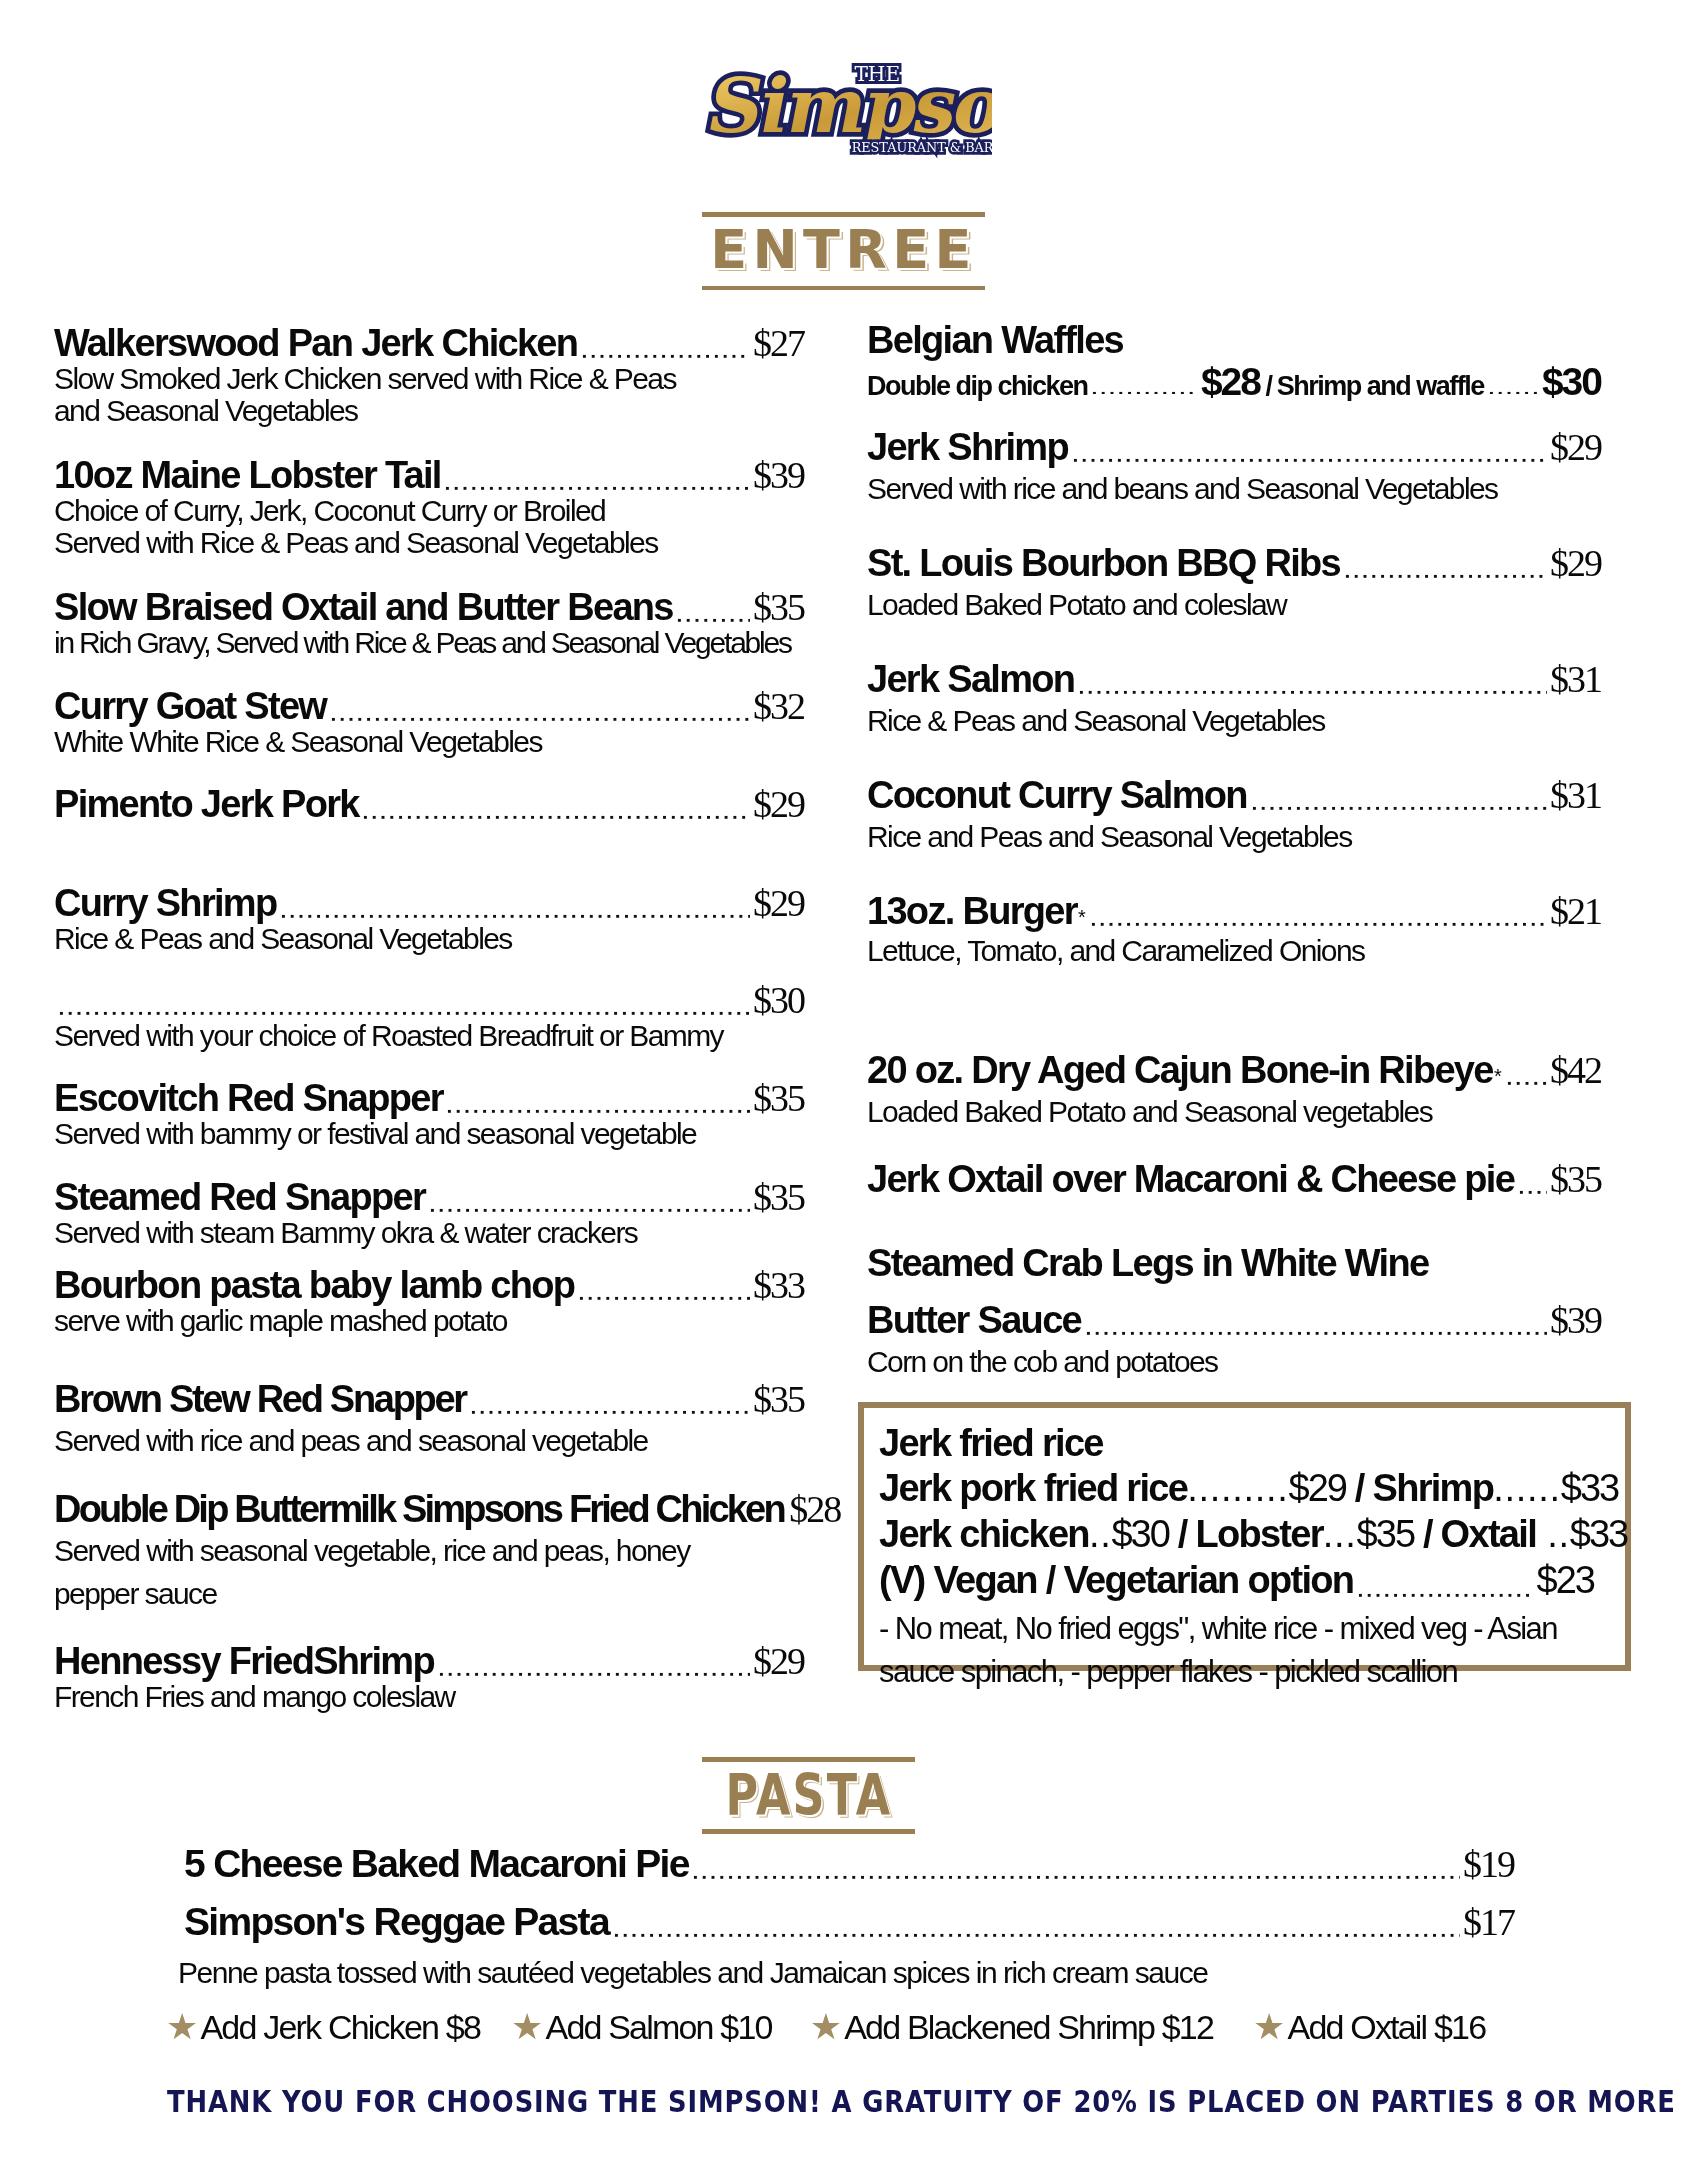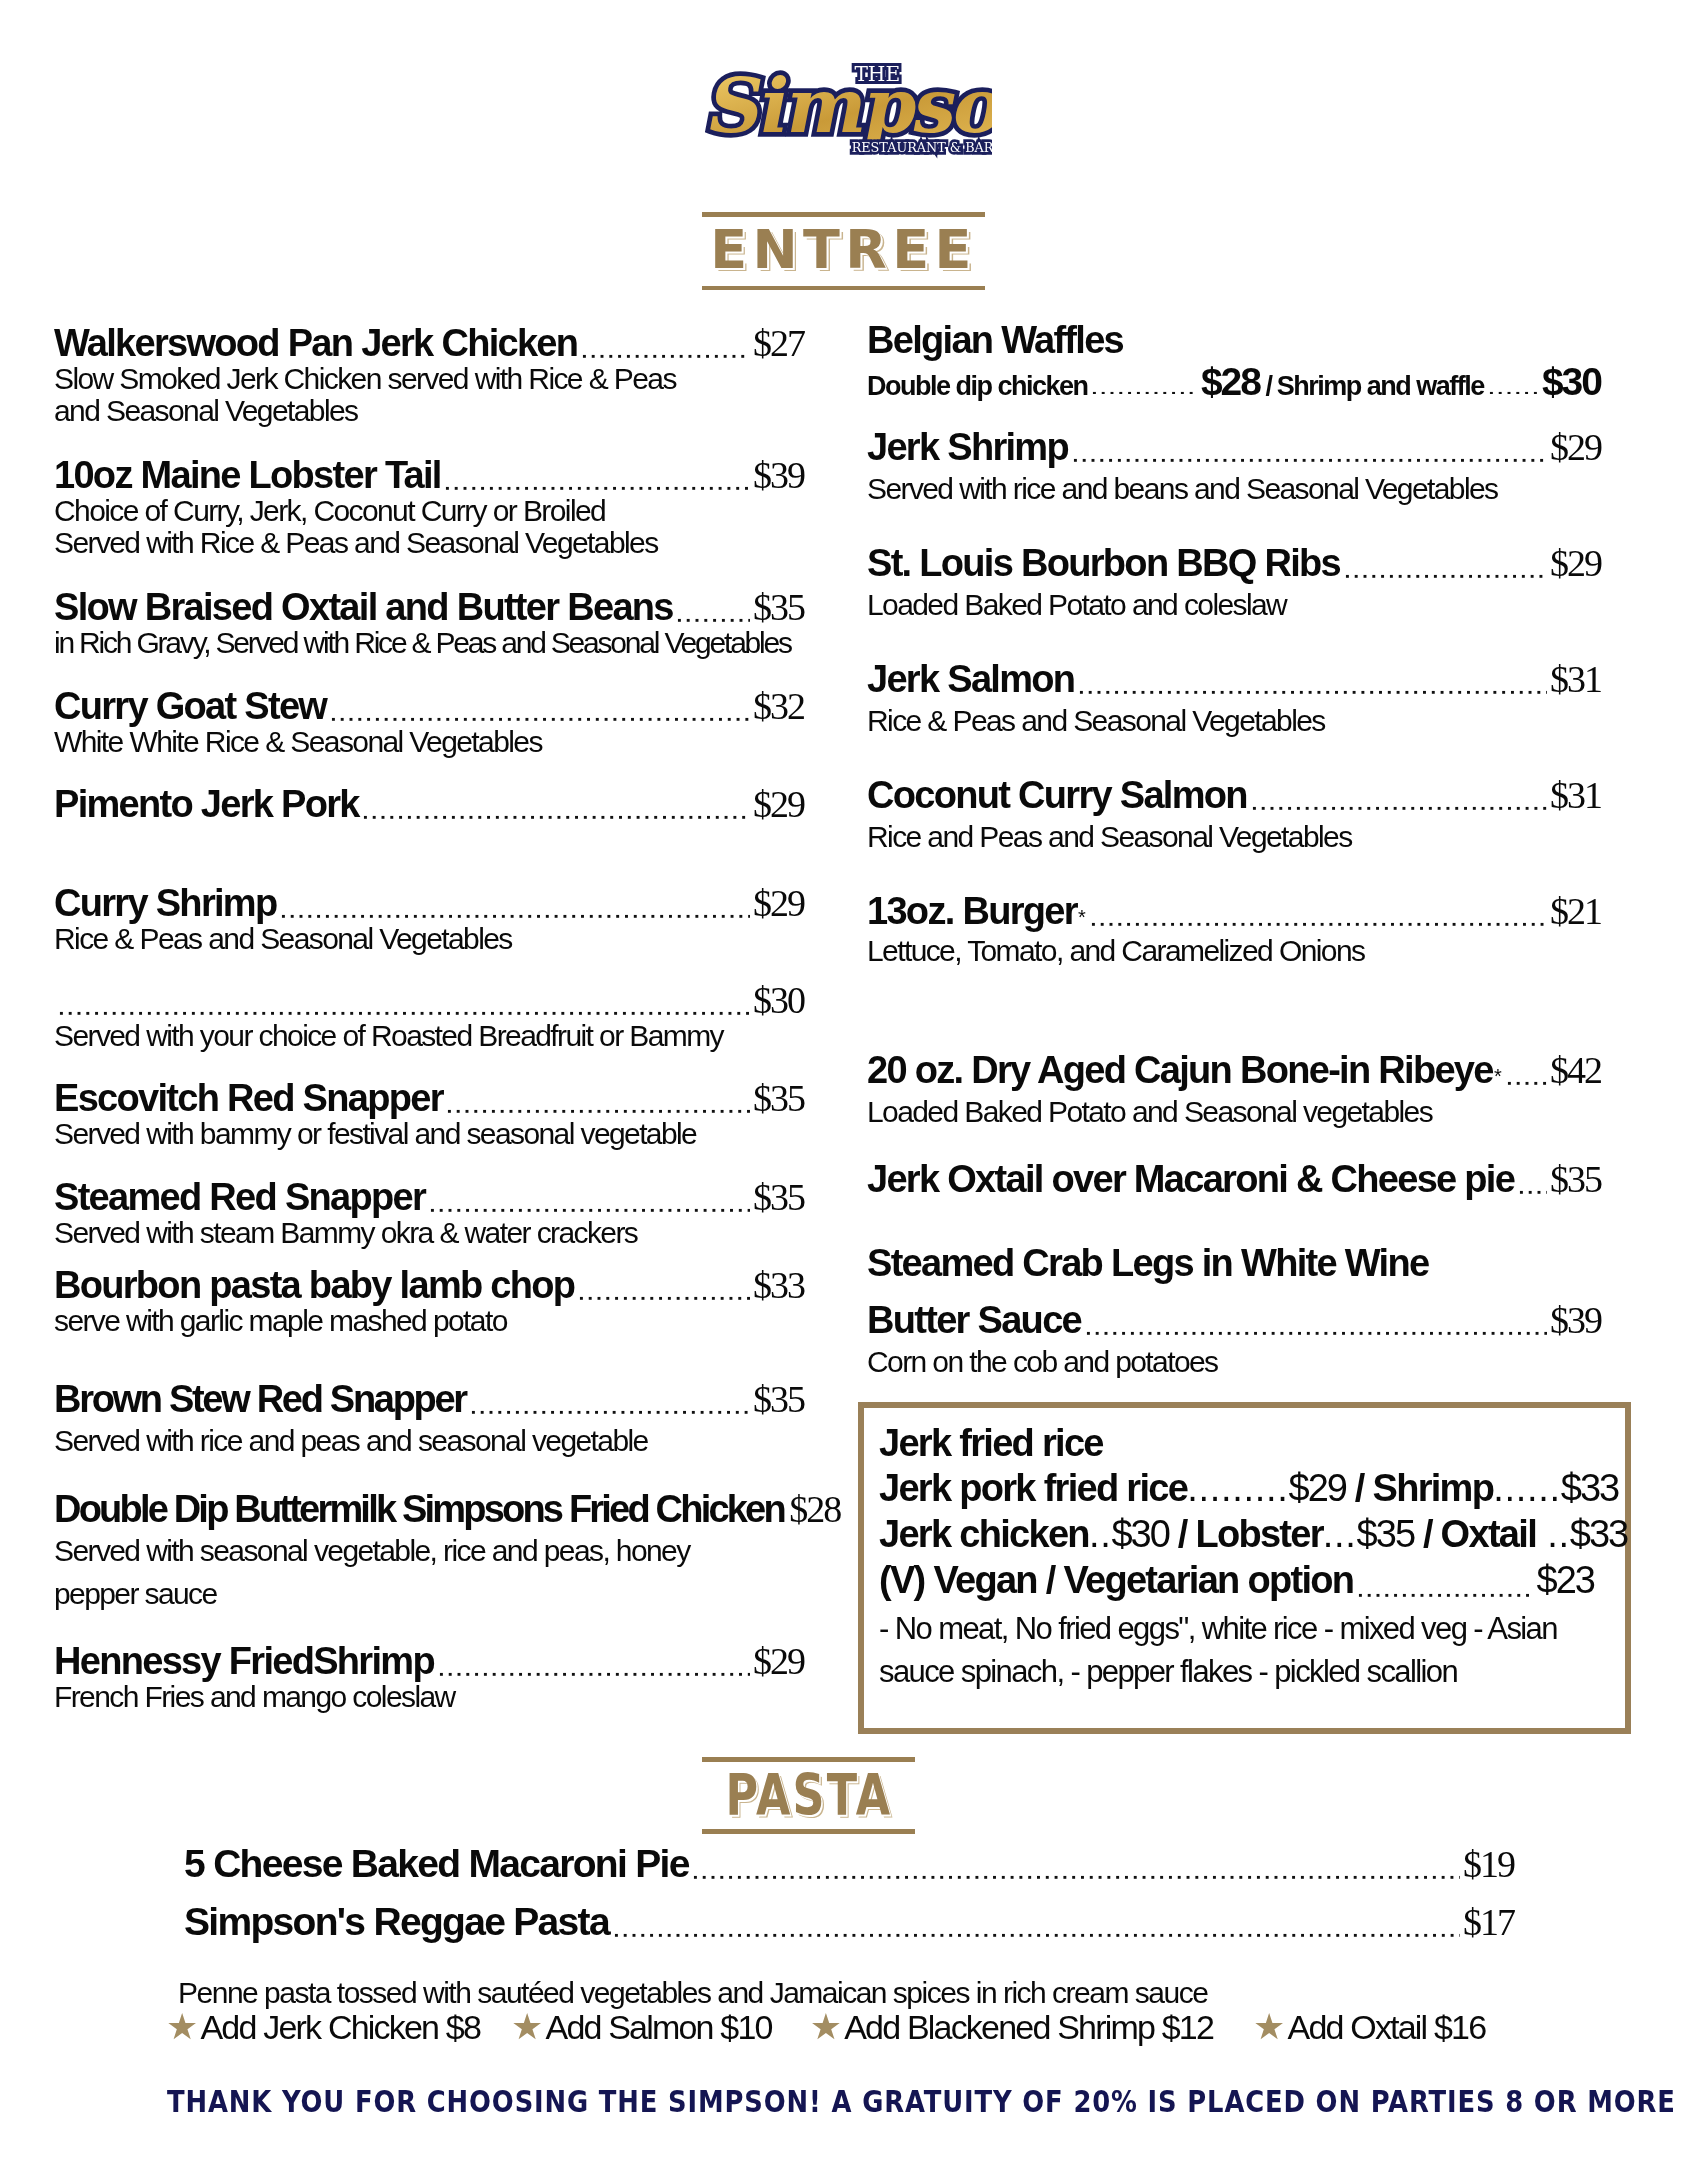--- a/index.html
+++ b/index.html
@@ -48,34 +48,34 @@
   .asterisk { font-size: 20px; font-weight: normal; vertical-align: super; margin-left: 1.3px; }
 
   
   .waffle-sub { display: flex; align-items: baseline; white-space: nowrap; height: 38px; }
   .waffle-sub .sub-label { font-size: 27px; letter-spacing: -1.5px; font-weight: bold; }
   .waffle-sub .sub-price { font-size: 39px; letter-spacing: -2px; font-weight: bold; }
   .waffle-sub .leader { height: 19px; margin-bottom: 4px; }
 
   
   .rice-box {
-    position: absolute; left: 858px; top: 1402px; width: 773px; height: 332px;
+    position: absolute; left: 858px; top: 1402px; width: 773px; height: 269px;
     border: 6px solid #9a8058; padding: 13.5px 0 0 15px;
   }
   .rice-box .head { font-weight: bold; font-size: 38px; letter-spacing: -1.7px; line-height: 43px; }
   .rice-box .line { font-weight: bold; font-size: 38px; letter-spacing: -1.7px; line-height: 46px; white-space: nowrap; display: flex; align-items: baseline; width: 715px; }
   .rice-box .line .p { font-weight: normal; letter-spacing: -2px; }
   .rice-box .dots { font-weight: normal; letter-spacing: 0.7px; }
   .rice-box .note { font-size: 31px; letter-spacing: -1.6px; line-height: 43px; margin-top: 4px; width: 729px; }
 
   
   .pasta { position: absolute; left: 184px; width: 1330px; }
   .pasta .name { font-size: 39px; }
   .pasta .price { font-size: 38px; }
-  .pasta-desc { position: absolute; left: 178px; top: 1956px; font-size: 30px; letter-spacing: -1.5px; white-space: nowrap; margin-top: 20px; }
+  .pasta-desc { position: absolute; left: 178px; top: 1956px; font-size: 30px; letter-spacing: -1.5px; white-space: nowrap; }
 
   .addons { position: absolute; left: 166px; top: 2006px; width: 1350px; display: flex; white-space: nowrap; font-size: 34px; letter-spacing: -1.8px; }
   .addons .addon { margin-right: 31px; display: flex; align-items: center; }
   .addons .addon:nth-child(2) { margin-right: 38px; }
   .addons .addon:nth-child(3) { margin-right: 40px; }
   .addons .star { font-size: 36px; margin-right: 4px; }
 
   .footer {
     position: absolute; left: 167px; top: 2084px; width: 1323px; text-align: left;
     color: #141552; font-weight: bold; font-size: 30px; letter-spacing: 1px; white-space: nowrap;

